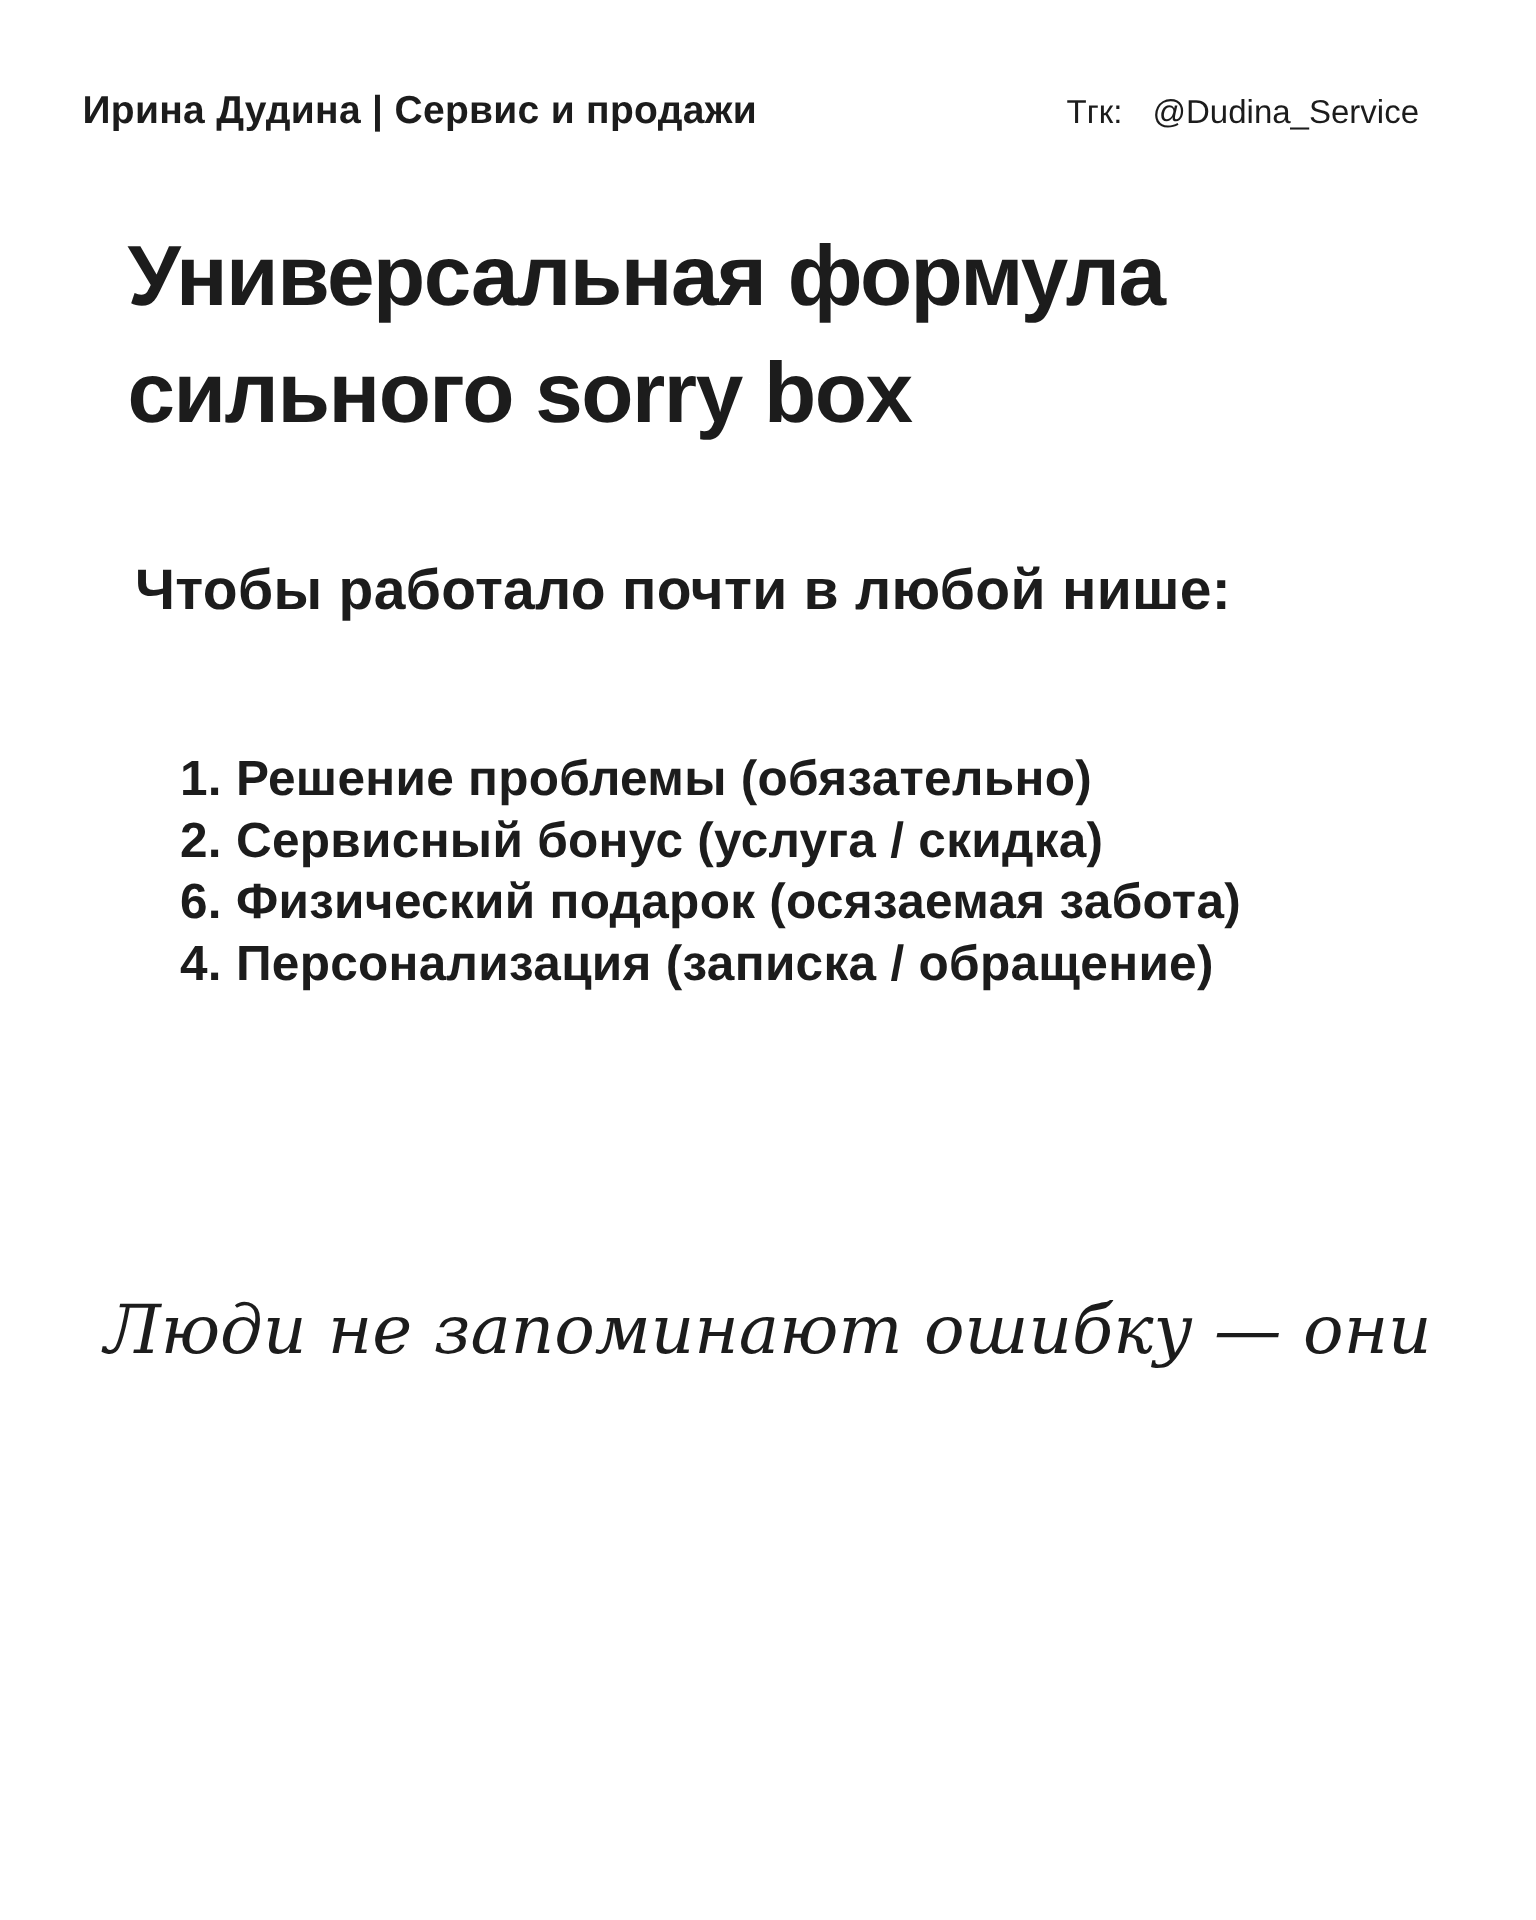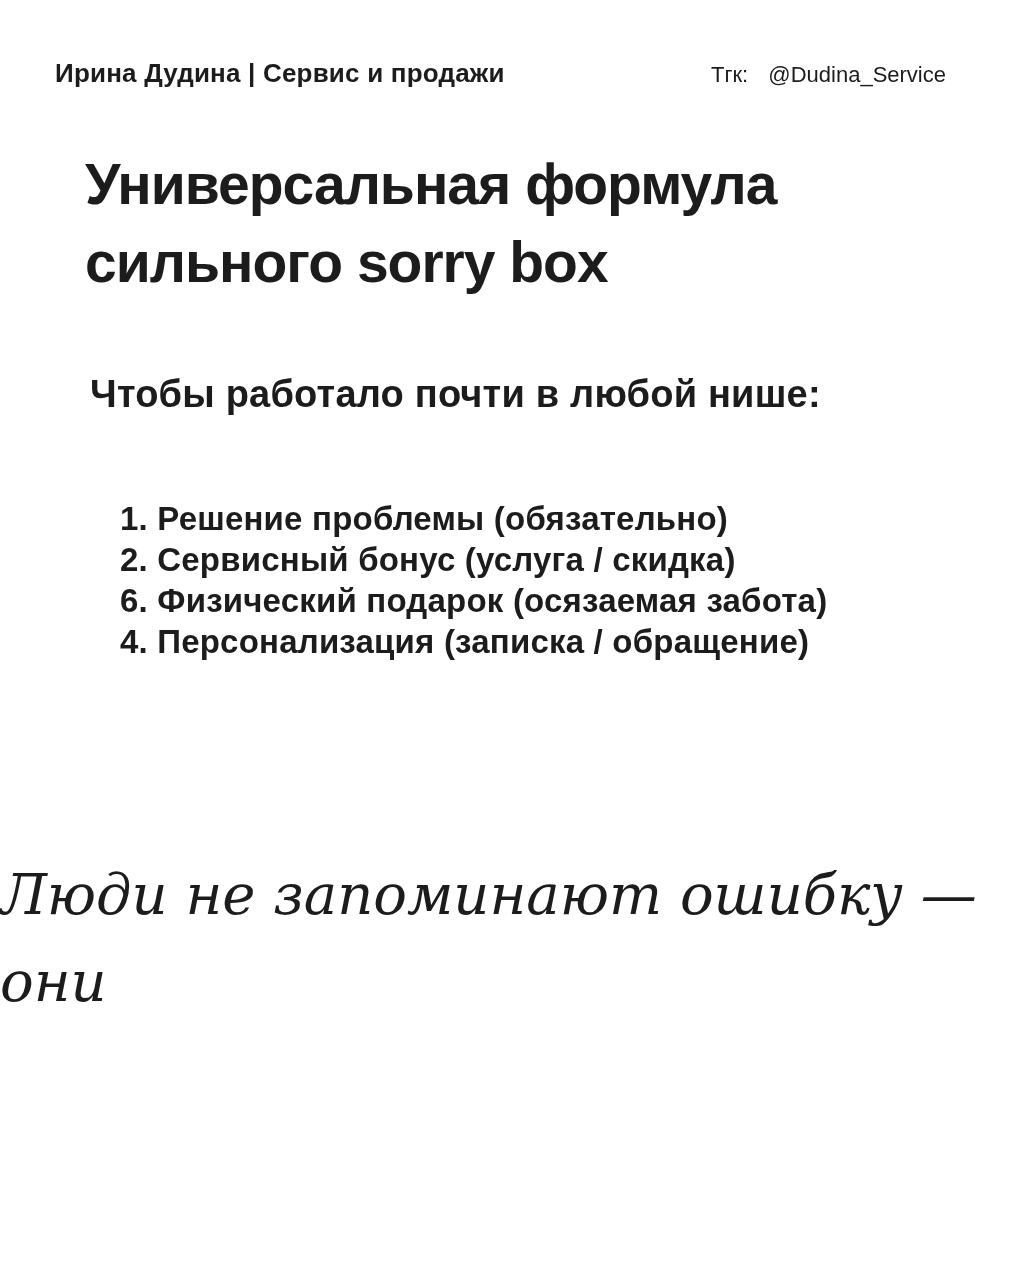--- a/index.html
+++ b/index.html
@@ -69,23 +69,24 @@
     line-height: 41px;
     letter-spacing: 0.2px;
     margin-left: 28px;
   }
 
   .quote {
     position: absolute;
     top: 852px;
     left: 0;
     width: 100%;
+    text-align: center;
     font-family: "DejaVu Serif", serif;
     font-style: italic;
-    font-size: 56px;
+    font-size: 45px;
     line-height: 1.55;
     color: #1c1c1c;
   }
 </style>
 </head>
 <body>
 
 <div class="page">
 
   <div class="header">

